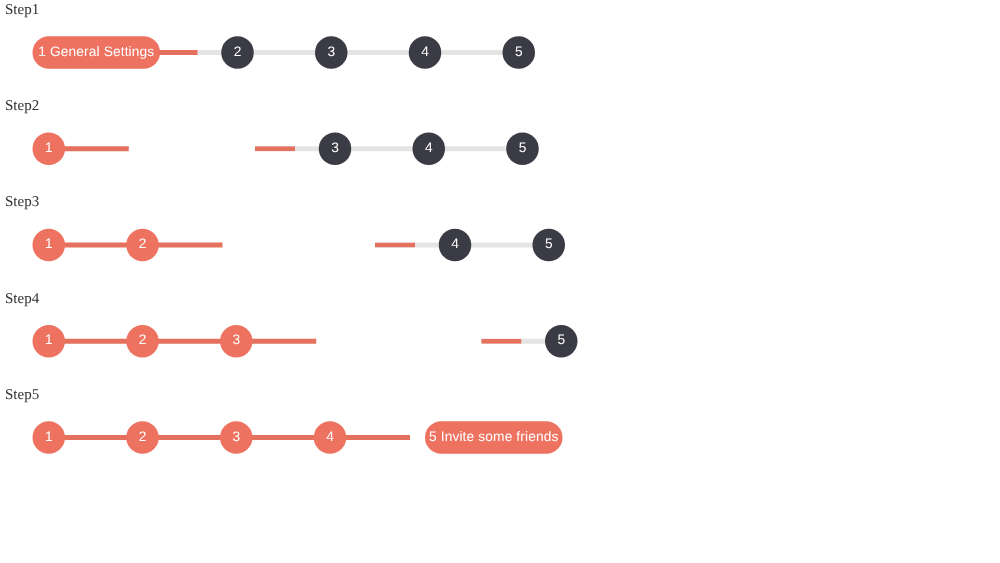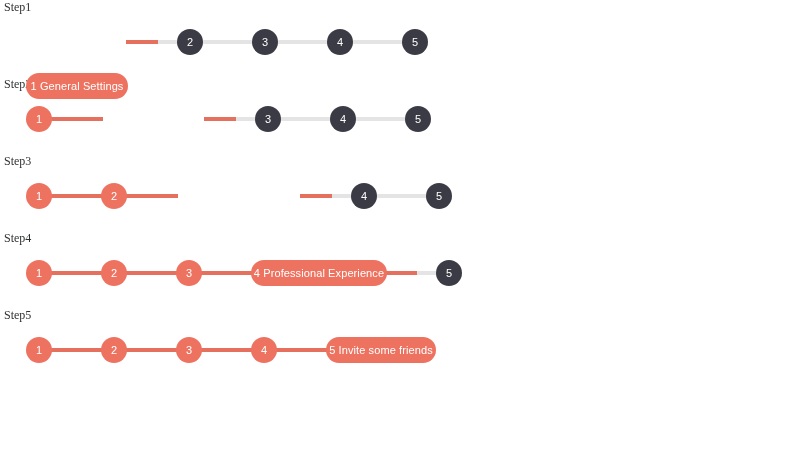--- a/index.html
+++ b/index.html
@@ -111,21 +111,21 @@
   <div id="steps-root">
       <div class="step-block">
         <div class="step-caption">Step1</div>
         <div class="steps-row">
           <div class="connector split" style="left: 126px; width: 53px;">
             <div class="fill" style="width: 32px;"></div>
           </div>
           <div class="connector empty" style="left: 201px; width: 53px;"></div>
           <div class="connector empty" style="left: 276px; width: 53px;"></div>
           <div class="connector empty" style="left: 351px; width: 53px;"></div>
-          <div class="step-node pill active" style="left: 26px; width: 102px; margin-top: 44px;">
+          <div class="step-node pill active" style="left: 26px; width: 102px;">
             <span class="node-text">1 General Settings</span>
           </div>
           <div class="step-node circle pending" style="left: 177px;">
             <span class="node-text">2</span>
           </div>
           <div class="step-node circle pending" style="left: 252px;">
             <span class="node-text">3</span>
           </div>
           <div class="step-node circle pending" style="left: 327px;">
             <span class="node-text">4</span>
@@ -192,23 +192,20 @@
           </div>
           <div class="step-node circle done" style="left: 26px;">
             <span class="node-text">1</span>
           </div>
           <div class="step-node circle done" style="left: 101px;">
             <span class="node-text">2</span>
           </div>
           <div class="step-node circle done" style="left: 176px;">
             <span class="node-text">3</span>
           </div>
-          <div class="step-node pill active" style="left: 251px; width: 136px;">
-            <span class="node-text">4 Professional Experience</span>
-          </div>
           <div class="step-node circle pending" style="left: 436px;">
             <span class="node-text">5</span>
           </div>
         </div>
       </div>
       <div class="step-block">
         <div class="step-caption">Step5</div>
         <div class="steps-row">
           <div class="connector filled" style="left: 50px; width: 53px;"></div>
           <div class="connector filled" style="left: 125px; width: 53px;"></div>
@@ -219,19 +216,19 @@
           </div>
           <div class="step-node circle done" style="left: 101px;">
             <span class="node-text">2</span>
           </div>
           <div class="step-node circle done" style="left: 176px;">
             <span class="node-text">3</span>
           </div>
           <div class="step-node circle done" style="left: 251px;">
             <span class="node-text">4</span>
           </div>
-          <div class="step-node pill active" style="left: 326px; width: 110px;">
+          <div class="step-node pill active" style="left: 340px; width: 110px;">
             <span class="node-text">5 Invite some friends</span>
           </div>
         </div>
       </div>
     </div>
 </div>
 
 </body></html>

